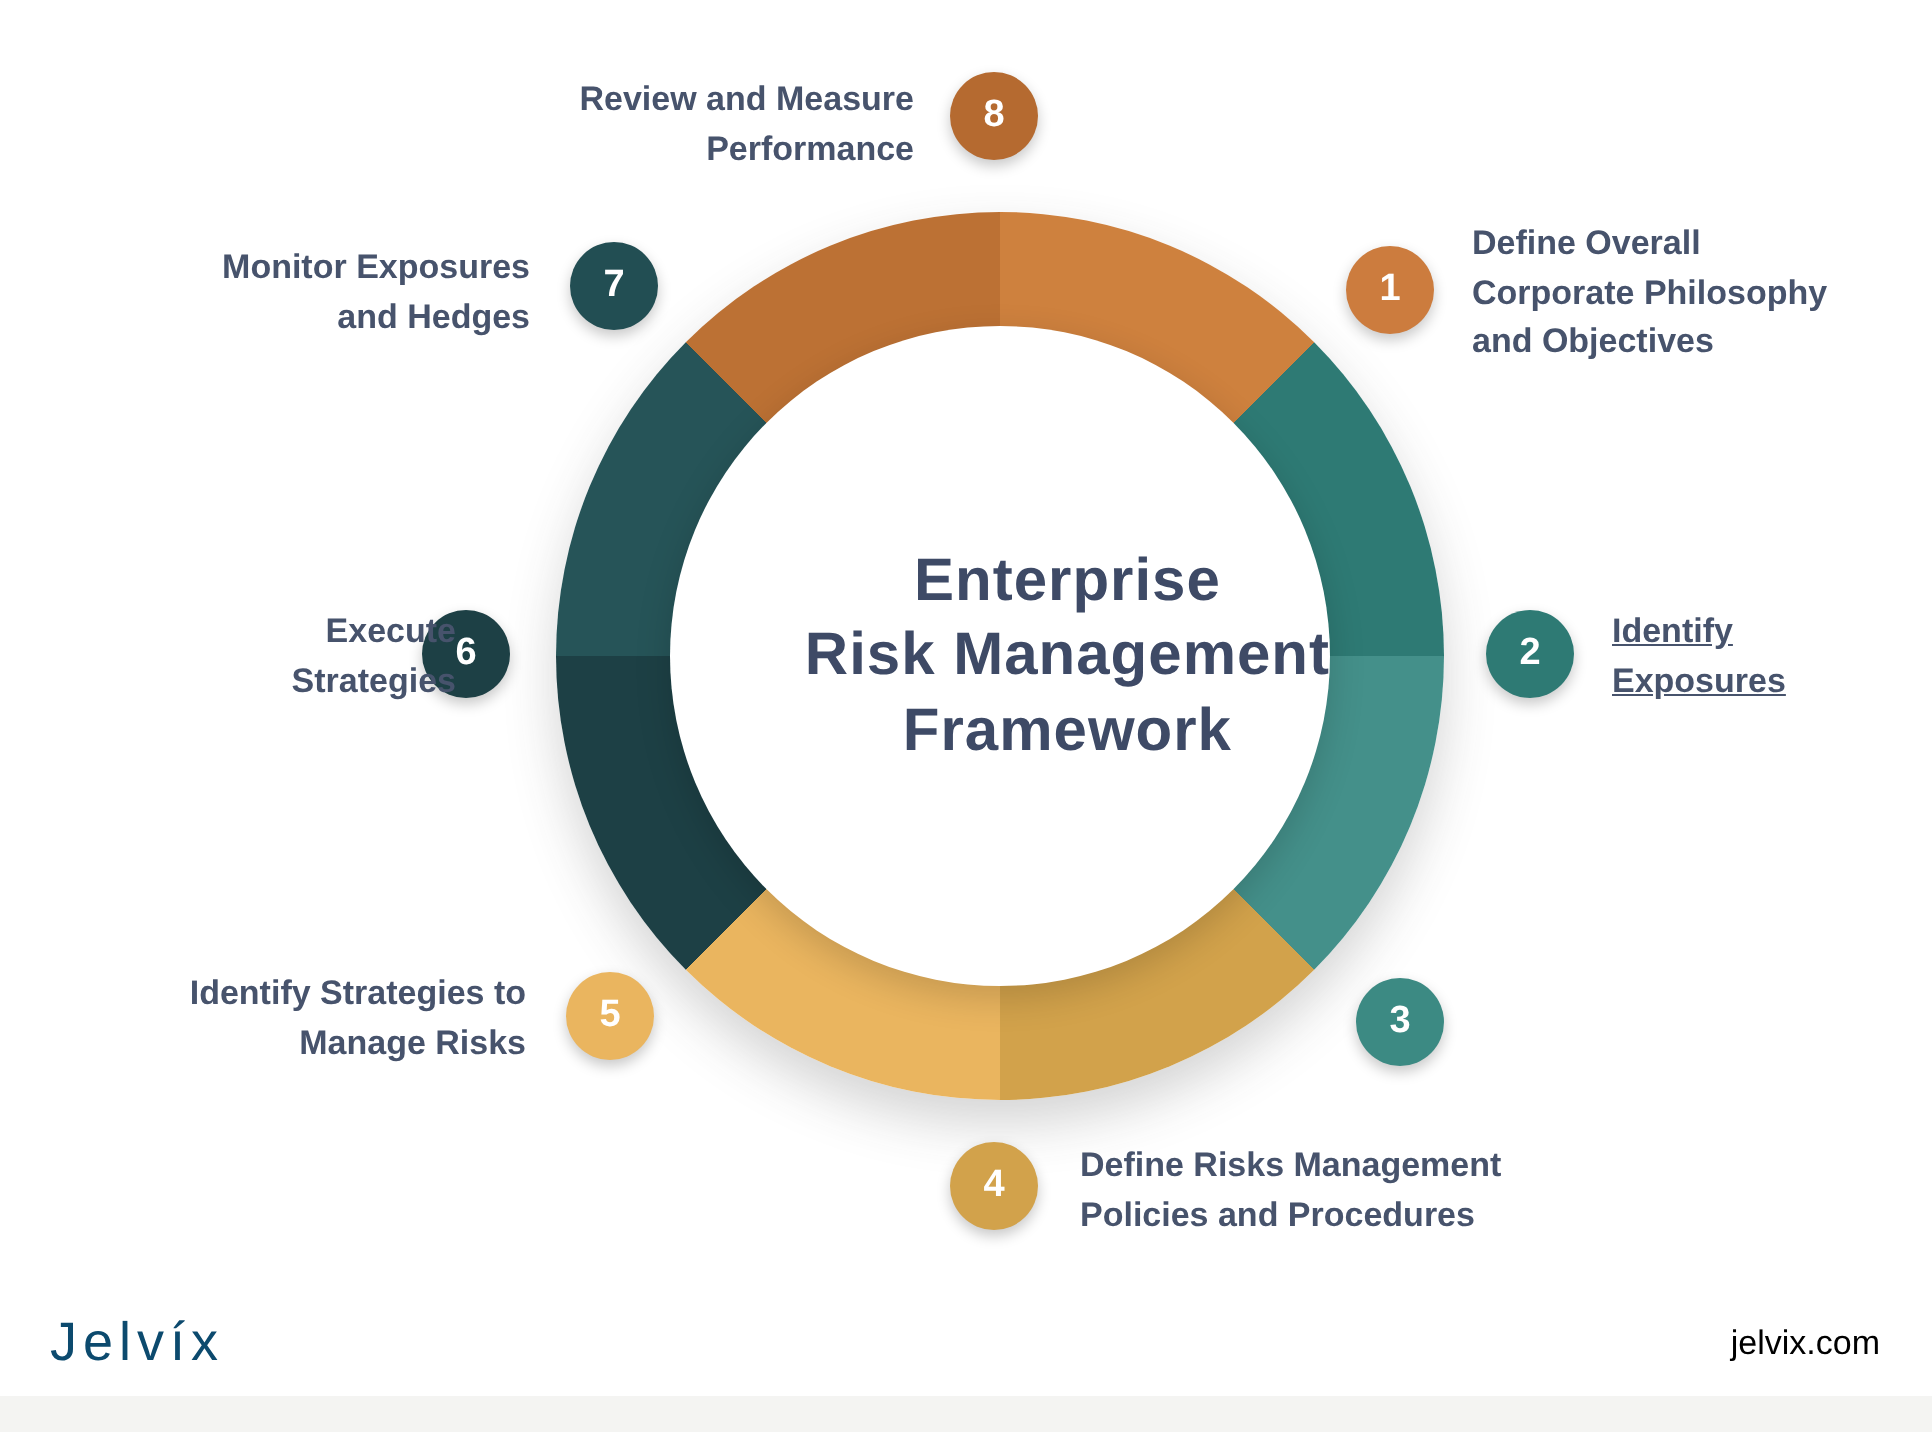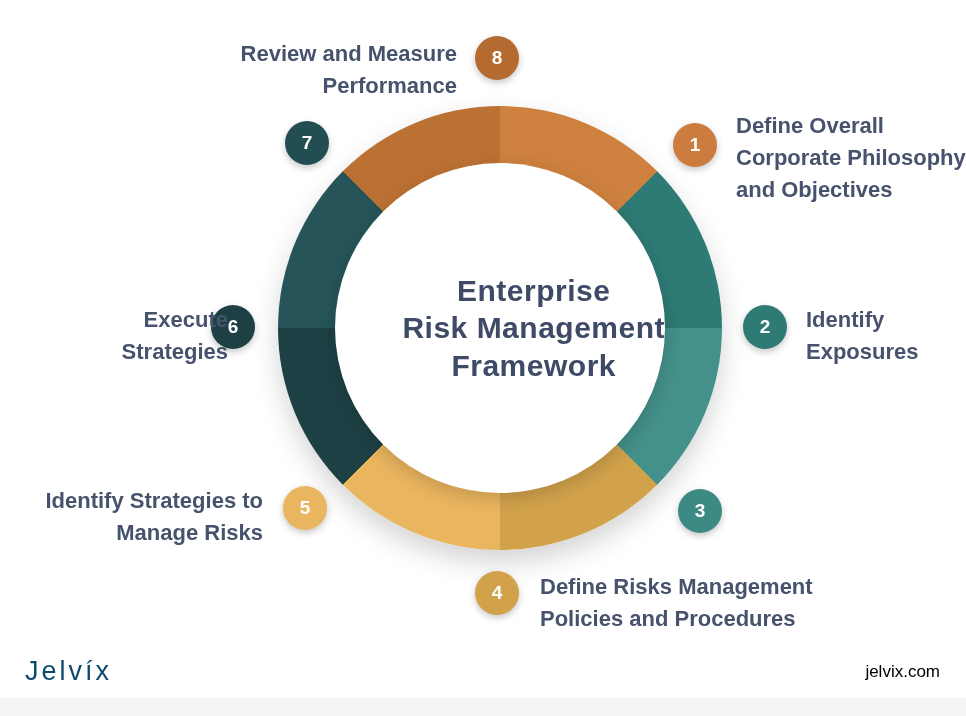--- a/index.html
+++ b/index.html
@@ -65,29 +65,29 @@
   .b3 { left: 678px; top: 489px; }
   .b4 { left: 475px; top: 571px; }
   .b5 { left: 283px; top: 486px; }
   .b6 { left: 211px; top: 305px; }
   .b7 { left: 285px; top: 121px; }
   .b8 { left: 475px; top: 36px; }
 
   
   .step-label {
     position: absolute;
-    font-size: 22px;
+    font-size: 17px;
     font-weight: 700;
     line-height: 1.45;
     color: #47536c;
     white-space: pre-line;
   }
   .align-right { text-align: right; }
   .l1 { left: 736px; top: 110px; }
-  .l2 { left: 806px; top: 304px; }
+  .l2 { left: 806px; top: 304px; text-decoration: underline; }
   .l3 { left: 737px; top: 486px; }
   .l4 { left: 540px; top: 571px; }
   .l5 { right: 703px; top: 485px; margin-left: 32px; }
   .l6 { right: 738px; top: 304px; }
   .l7 { right: 701px; top: 122px; }
   .l8 { right: 509px; top: 38px; }
 
   
   .brand-logo {
     position: absolute;
@@ -157,20 +157,22 @@
 Corporate Philosophy
 and Objectives</div>
   <div class="step-label l2">Identify
 Exposures</div>
   <div class="step-label l4">Define Risks Management
 Policies and Procedures</div>
   <div class="step-label l5 align-right">Identify Strategies to
 Manage Risks</div>
   <div class="step-label l6 align-right">Execute
 Strategies</div>
+  <div class="step-label l7 align-right">Monitor Exposures
+and Hedges</div>
   <div class="step-label l8 align-right">Review and Measure
 Performance</div>
 
   <div class="brand-logo">Jelvíx</div>
   <div class="website-url">jelvix.com</div>
   <div class="footer-strip"></div>
 
 </div>
 
 </body></html>

